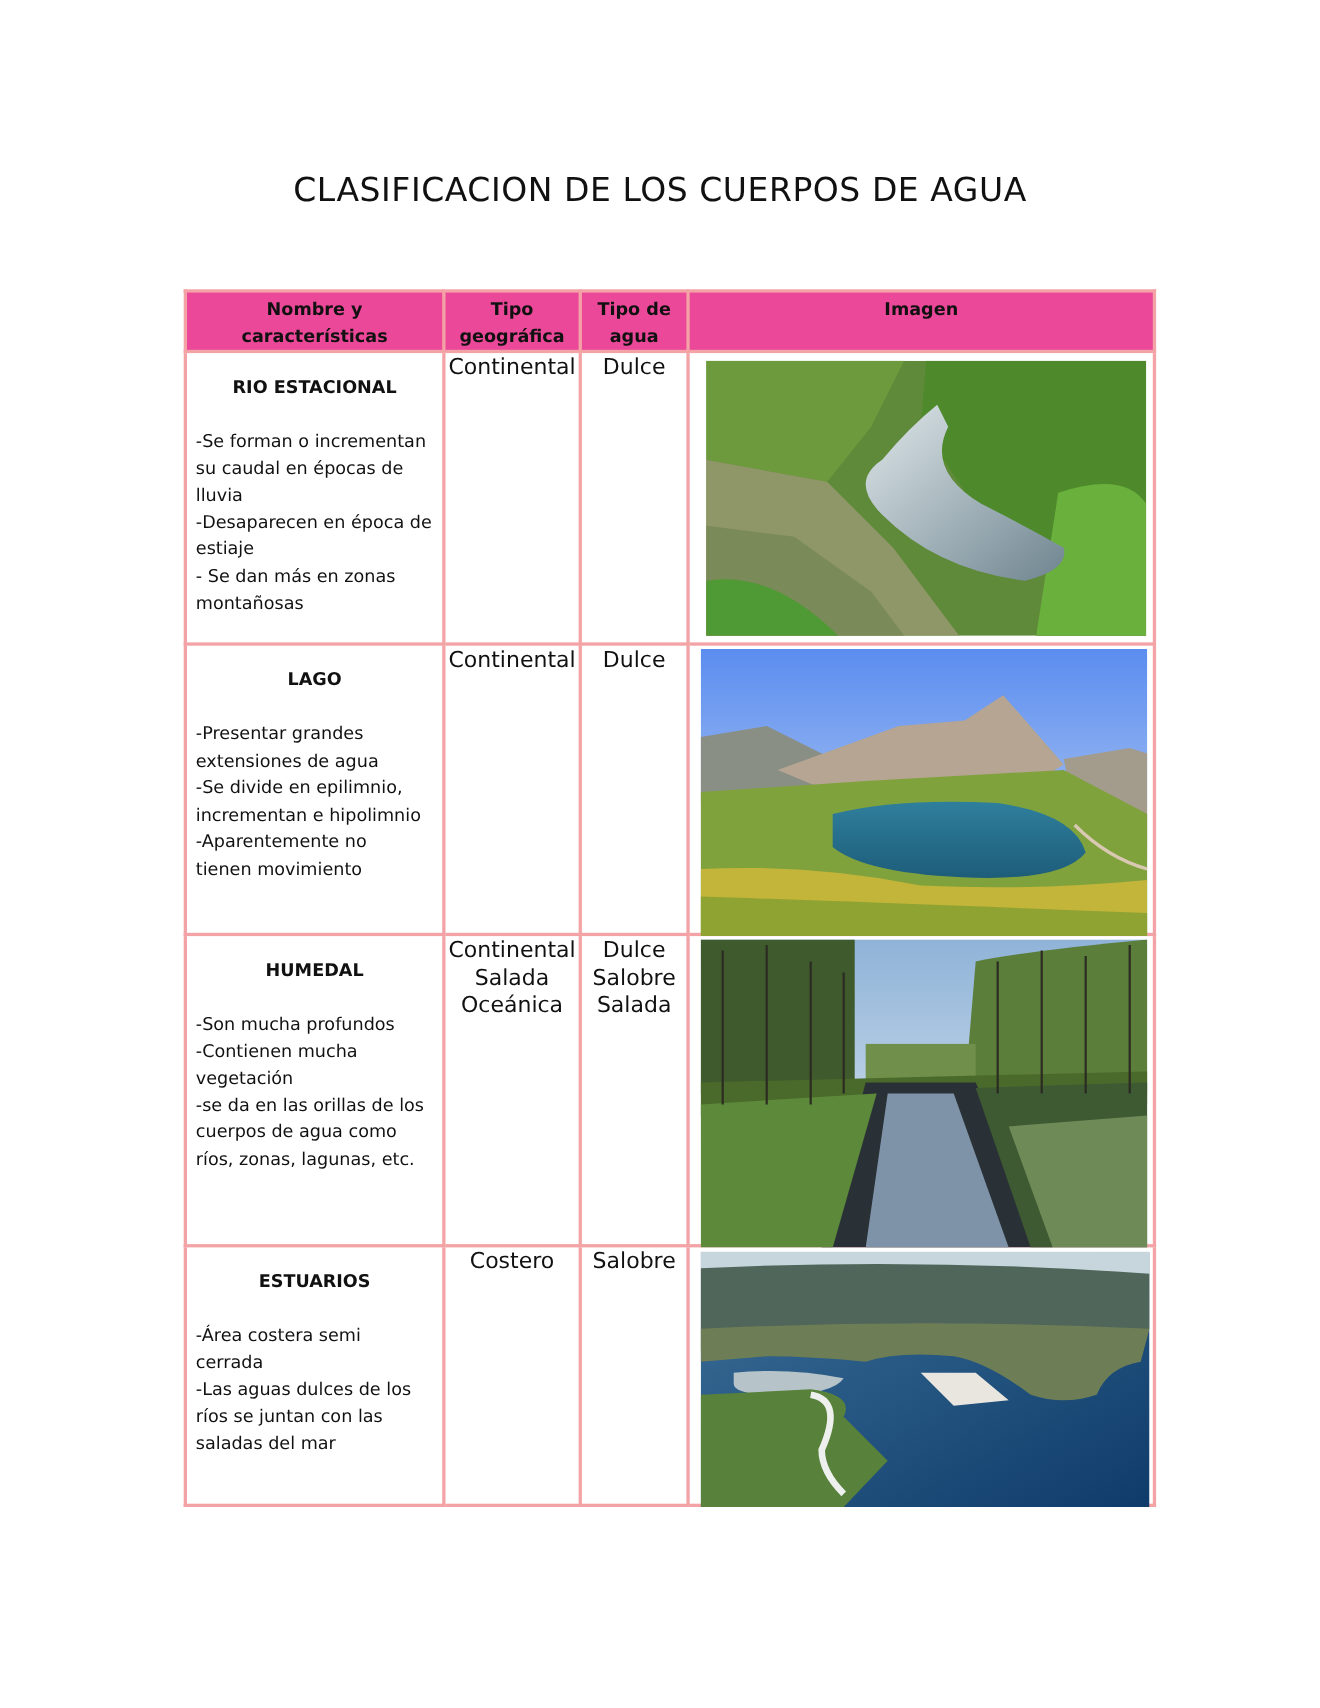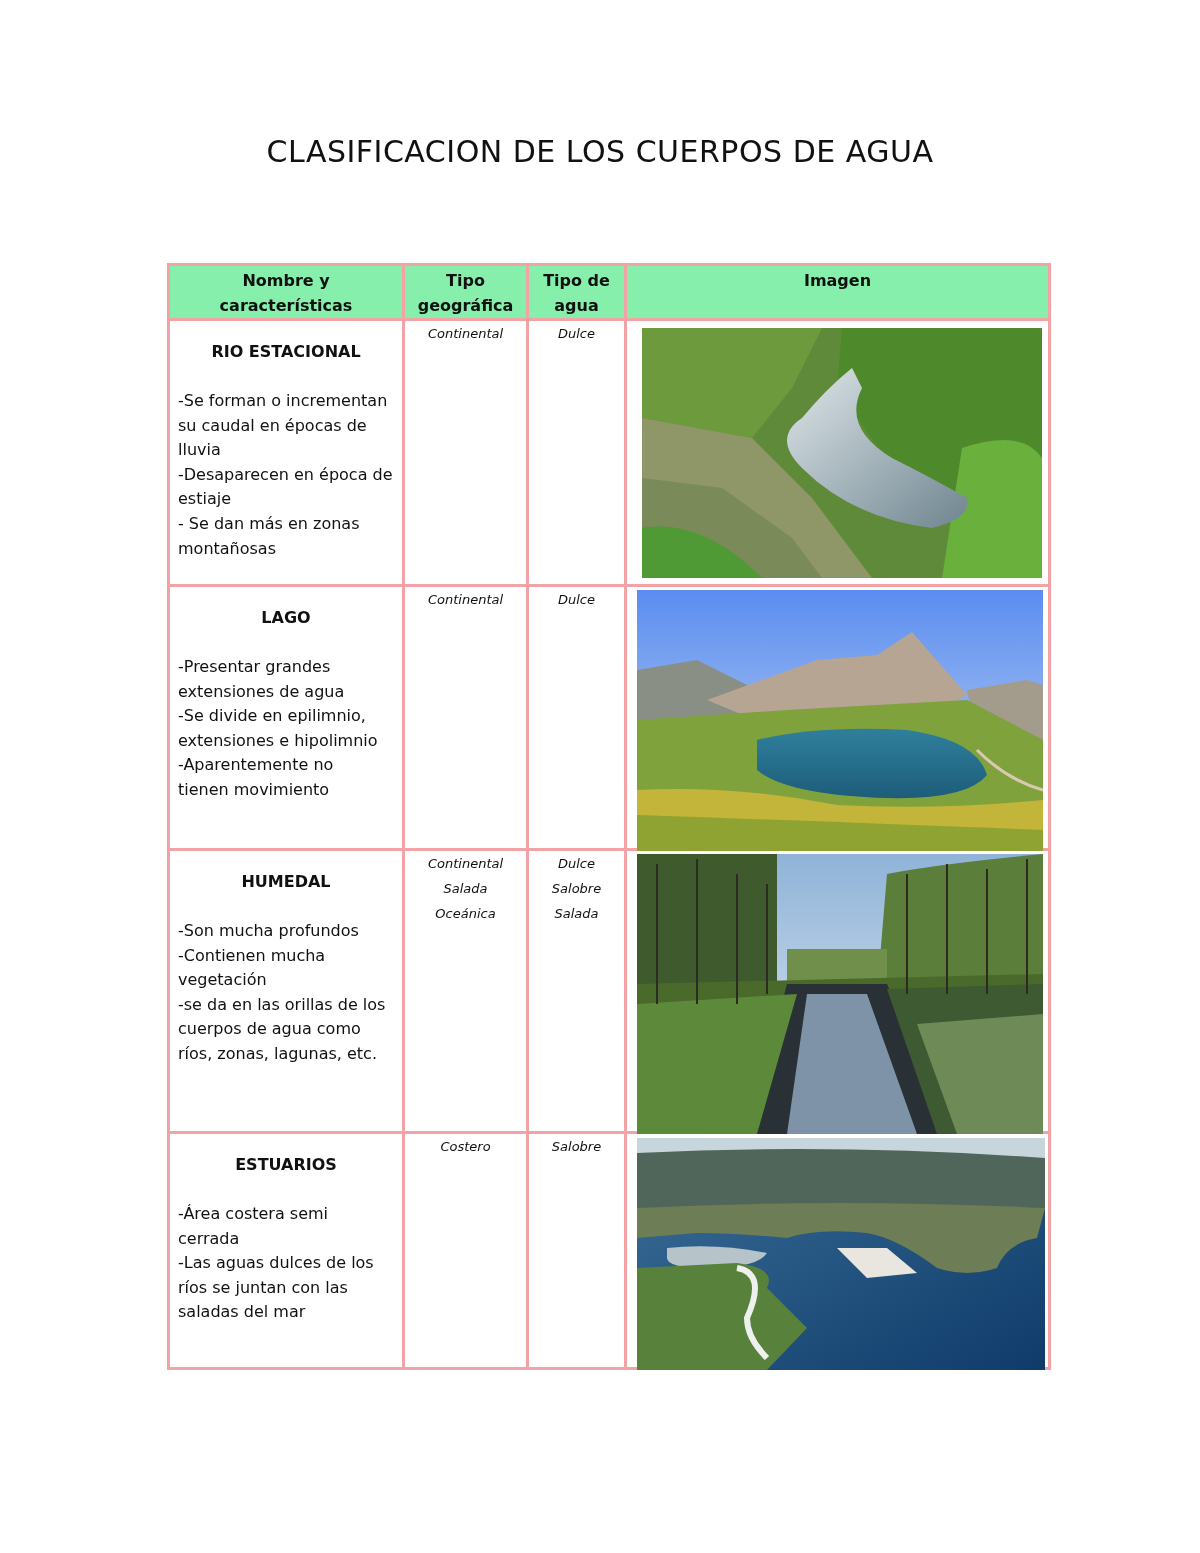--- a/index.html
+++ b/index.html
@@ -1,29 +1,29 @@
 <!DOCTYPE html>
 <html><head>
 <meta charset="utf-8">
 <style>
   html, body { margin: 0; padding: 0; background: #ffffff; }
   body { width: 1200px; height: 1553px; position: relative; overflow: hidden;
          font-family: "DejaVu Sans", sans-serif; color: #111; }
-  .title { position: absolute; top: 134px; left: 0; width: 1200px; text-align: center;
+  .title { position: absolute; top: 156px; left: 0; width: 1200px; text-align: center;
            font-size: 30px; letter-spacing: 0.5px; font-weight: normal; }
   table.grid { position: absolute; left: 167px; top: 263px; border-collapse: collapse;
                width: 884px; table-layout: fixed; }
   table.grid td, table.grid th { border: 3px solid #f3a3a5; padding: 0; vertical-align: top; }
-  th { background: #86efac; font-weight: bold; font-size: 16px; line-height: 25px;
+  th { background: #ec4899; font-weight: bold; font-size: 16px; line-height: 25px;
        text-align: center; height: 46px; padding-top: 2px !important; }
   .c1 { width: 232px; } .c2 { width: 121px; } .c3 { width: 95px; } .c4 { width: auto; }
   .name { font-weight: bold; font-size: 16px; text-align: center; line-height: 26px; padding-top: 18px; }
   .desc { font-size: 16px; line-height: 24.6px; padding: 24px 0 0 8px; }
   .desc div { white-space: nowrap; }
-  td.mid { vertical-align: middle; text-align: center; font-size: 13px; line-height: 25px; font-style: italic; }
+  td.mid { vertical-align: middle; text-align: center; font-size: 20px; line-height: 25px; }
   td.imgcell { position: relative; }
   .pic { position: absolute; }
   .r1 { height: 266px; } .r2 { height: 264px; margin-top: 20px; } .r3 { height: 283px; } .r4 { height: 236px; }
 </style>
 </head>
 <body>
 
 <div class="title">CLASIFICACION DE LOS CUERPOS DE AGUA</div>
 
 <table class="grid">
@@ -85,21 +85,21 @@
     </td>
   </tr>
 
   <tr class="r2">
     <td>
       <div class="name">LAGO</div>
       <div class="desc">
         <div>-Presentar grandes</div>
         <div>extensiones de agua</div>
         <div>-Se divide en epilimnio,</div>
-        <div>extensiones e hipolimnio</div>
+        <div>incrementan e hipolimnio</div>
         <div>-Aparentemente no</div>
         <div>tienen movimiento</div>
       </div>
     </td>
     <td class="mid">
       <div>Continental</div>
     </td>
     <td class="mid">
       <div>Dulce</div>
     </td>

